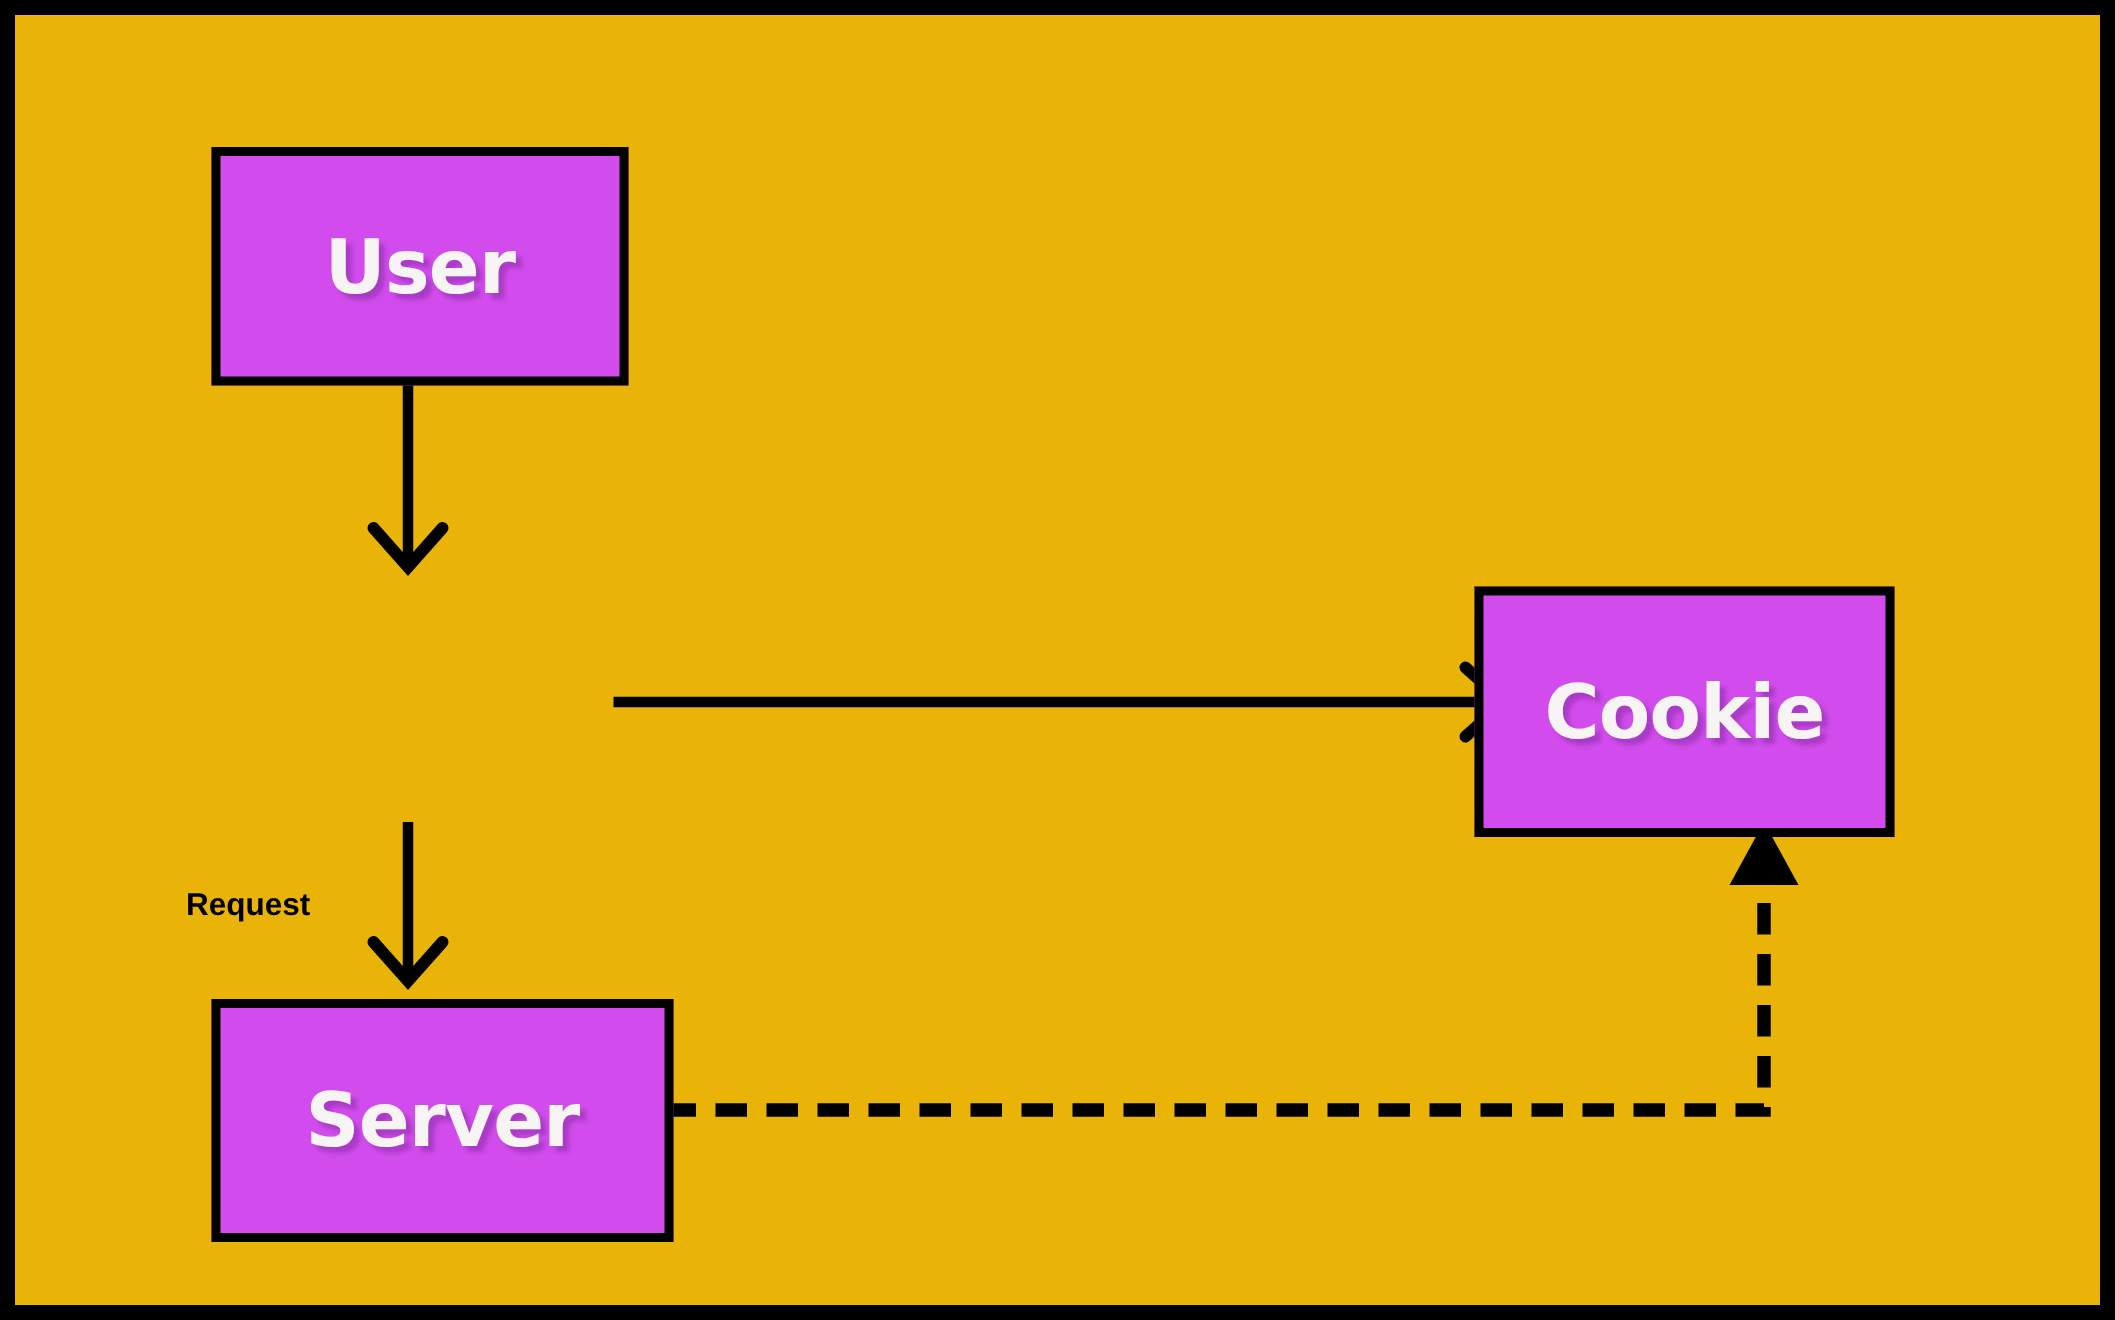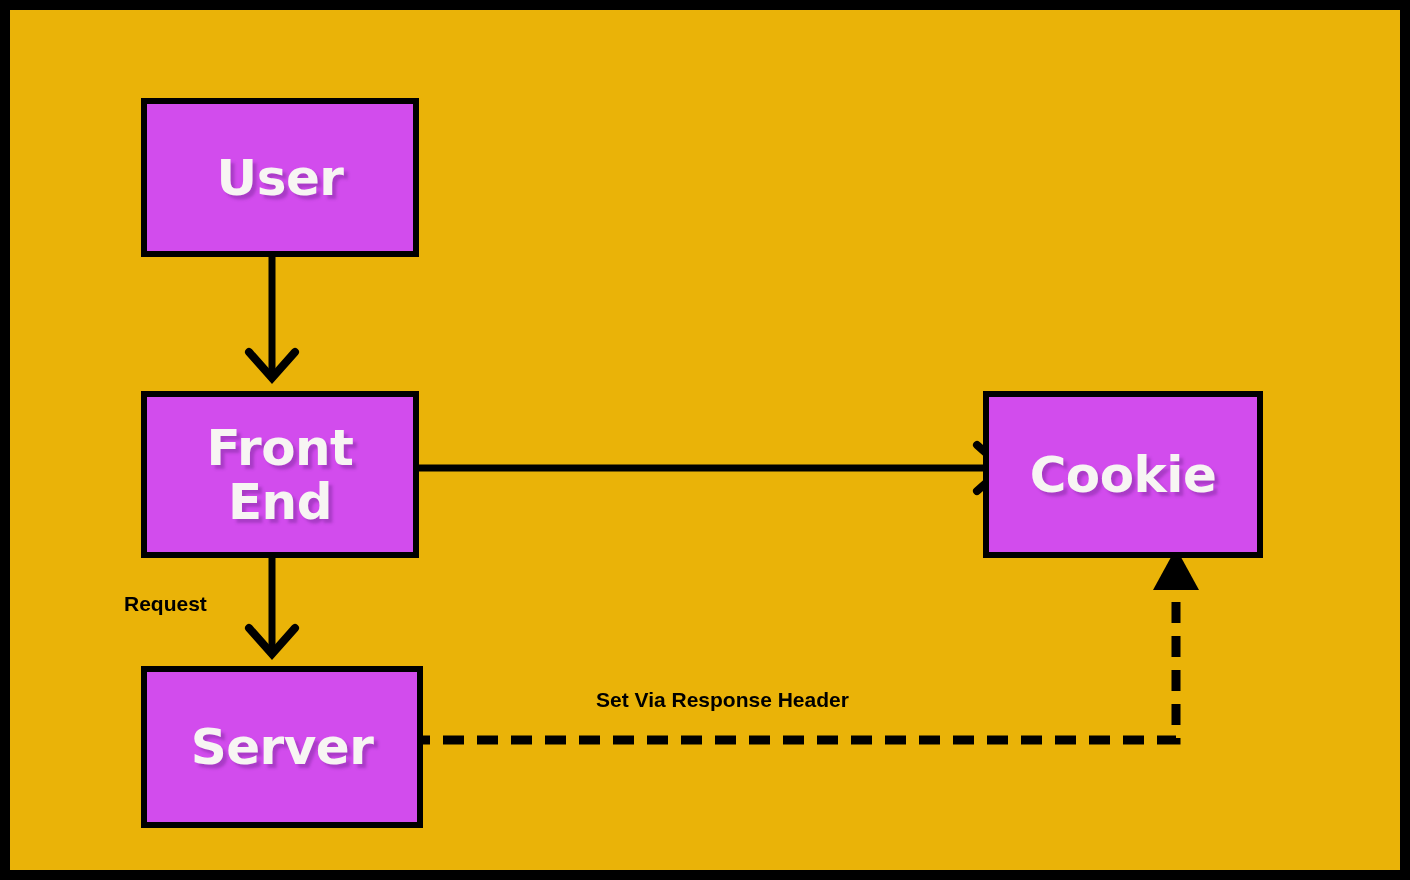--- a/index.html
+++ b/index.html
@@ -82,30 +82,25 @@
     <g>
       <path d="M 409 740 L 1176 740 L 1176 576" fill="none" stroke="#000000" stroke-width="9" stroke-dasharray="21 13" stroke-linecap="butt"></path>
       <polygon points="1176,548 1153,590 1199,590" fill="#000000"></polygon>
     </g>
   </svg>
 
   <div class="node" id="node-user" style="left:131px; top:88px; width:278px; height:159px;">
     <span class="node-label">User</span>
   </div>
 
-  <div class="node" id="node-front-end" style="left:131px; top:381px; width:278px; height:167px;">
-    <span class="node-label">Front
-End</span>
-  </div>
 
-  <div class="node" id="node-server" style="left:131px; top:656px; width:282px; height:162px;">
+  <div class="node" id="node-server" style="left:131px; top:656px; width:308px; height:162px;">
     <span class="node-label">Server</span>
   </div>
 
   <div class="node" id="node-cookie" style="left:973px; top:381px; width:280px; height:167px;">
     <span class="node-label">Cookie</span>
   </div>
 
   <div class="edge-label" style="left:114px; top:582px;">Request</div>
 
-  <div class="edge-label" style="left:586px; top:678px;">Set Via Response Header</div>
 
 </div>
 
 </body></html>

